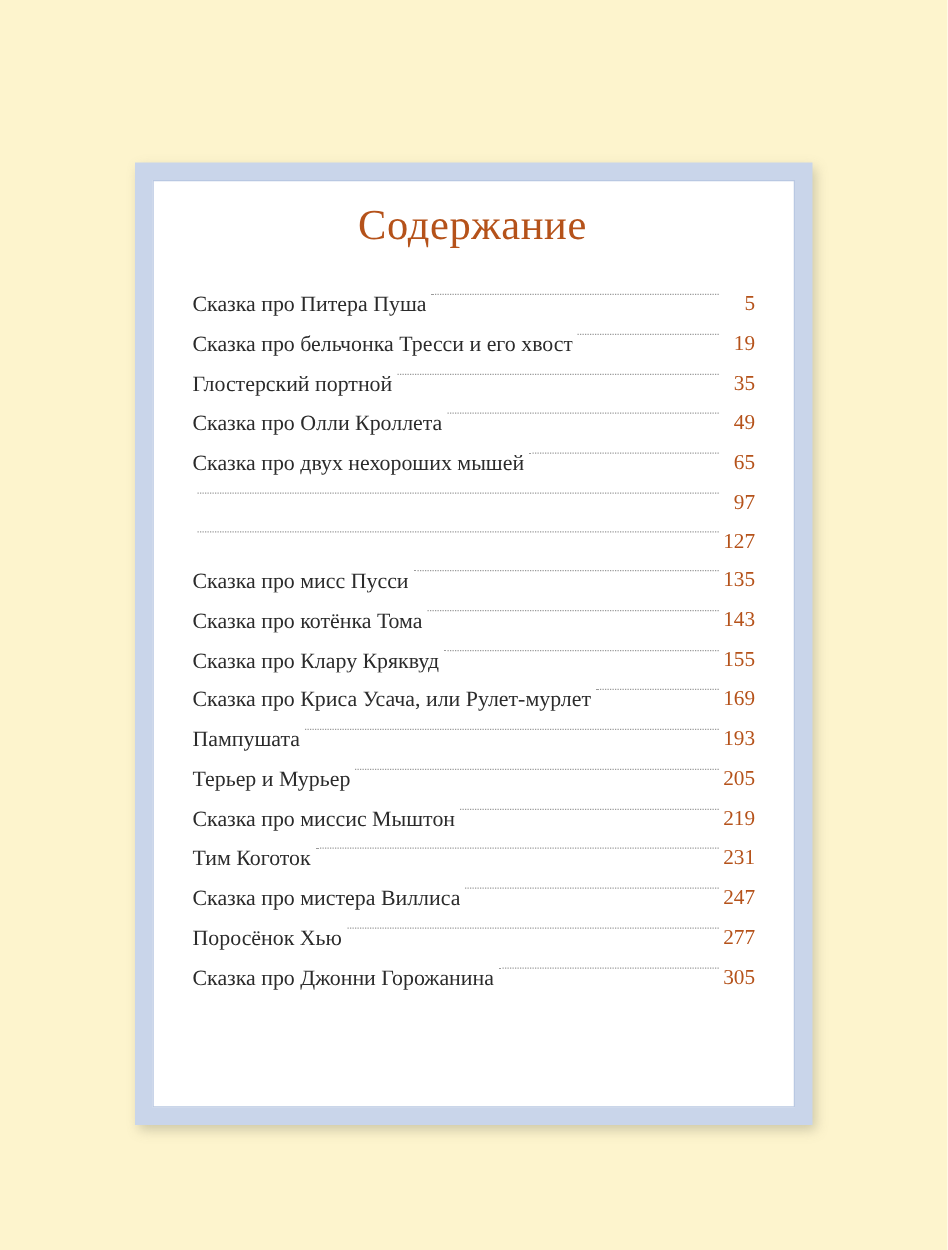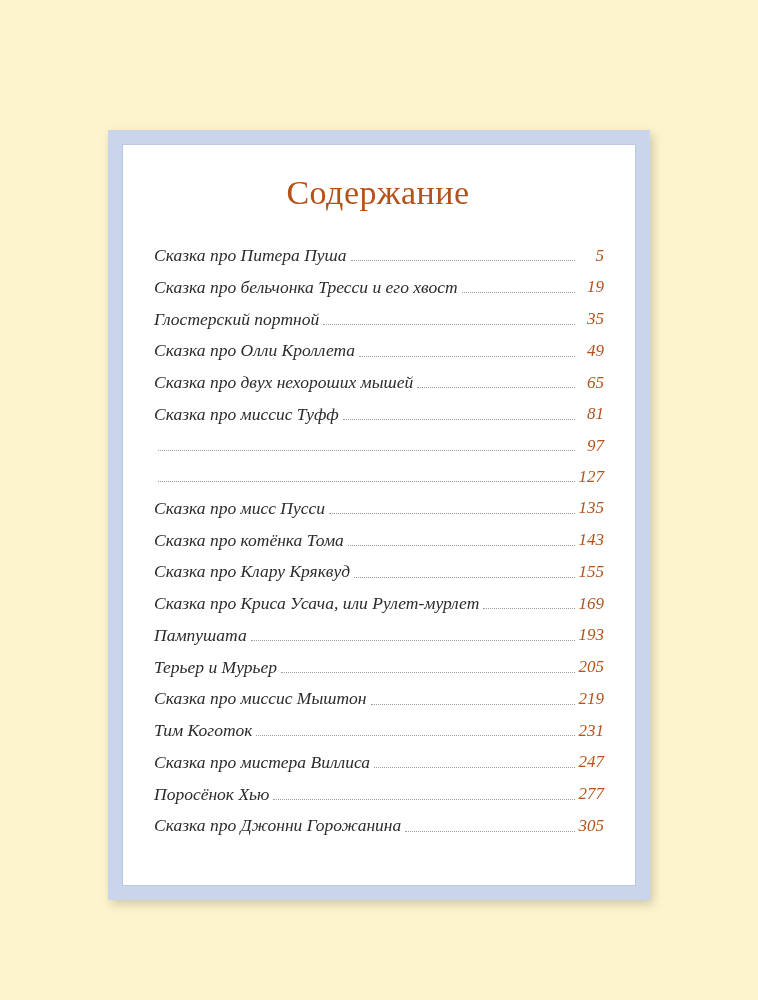--- a/index.html
+++ b/index.html
@@ -33,21 +33,21 @@
     top: 144px;
     width: 514px;
     height: 742px;
     background: #ffffff;
     border: 1px solid #b9c8e2;
     box-sizing: border-box;
   }
   .content {
     position: absolute;
     left: 122px;
-    top: 140px;
+    top: 128px;
     width: 514px;
     height: 815px;
     box-sizing: border-box;
     padding: 22px 30px 0 28px;
   }
   .toc-title {
     text-align: center;
     color: #b5521a;
     font-size: 34px;
     letter-spacing: 0.5px;
@@ -55,27 +55,26 @@
     font-family: "Liberation Serif", serif;
     font-weight: normal;
   }
   .toc-list {
     list-style: none;
     margin: 0;
     padding: 0 2px 0 4px;
   }
   .toc-item {
     display: flex;
-    align-items: flex-end;
+    align-items: flex-start;
     font-size: 17.5px;
     line-height: 1.1;
     color: #2b2b2b;
     margin-bottom: 12.5px;
     white-space: nowrap;
-    font-style: italic;
   }
   .toc-label {
     flex: 0 1 auto;
     overflow: hidden;
   }
   .toc-dots {
     flex: 1 1 auto;
     margin: 0 3px 4px 4px;
     border-bottom: 1.5px dotted #9a9a9a;
     min-width: 10px;
@@ -115,25 +114,20 @@
       </li>
       <li class="toc-item">
         <span class="toc-label">Сказка про Олли Кроллета</span>
         <span class="toc-dots"></span>
         <span class="toc-page">49</span>
       </li>
       <li class="toc-item">
         <span class="toc-label">Сказка про двух нехороших мышей</span>
         <span class="toc-dots"></span>
         <span class="toc-page">65</span>
-      </li>
-      <li class="toc-item">
-        <span class="toc-label">Сказка про миссис Туфф</span>
-        <span class="toc-dots"></span>
-        <span class="toc-page">81</span>
       </li>
       <li class="toc-item">
         <span class="toc-dots"></span>
         <span class="toc-page">97</span>
       </li>
       <li class="toc-item">
         <span class="toc-dots"></span>
         <span class="toc-page">127</span>
       </li>
       <li class="toc-item">

